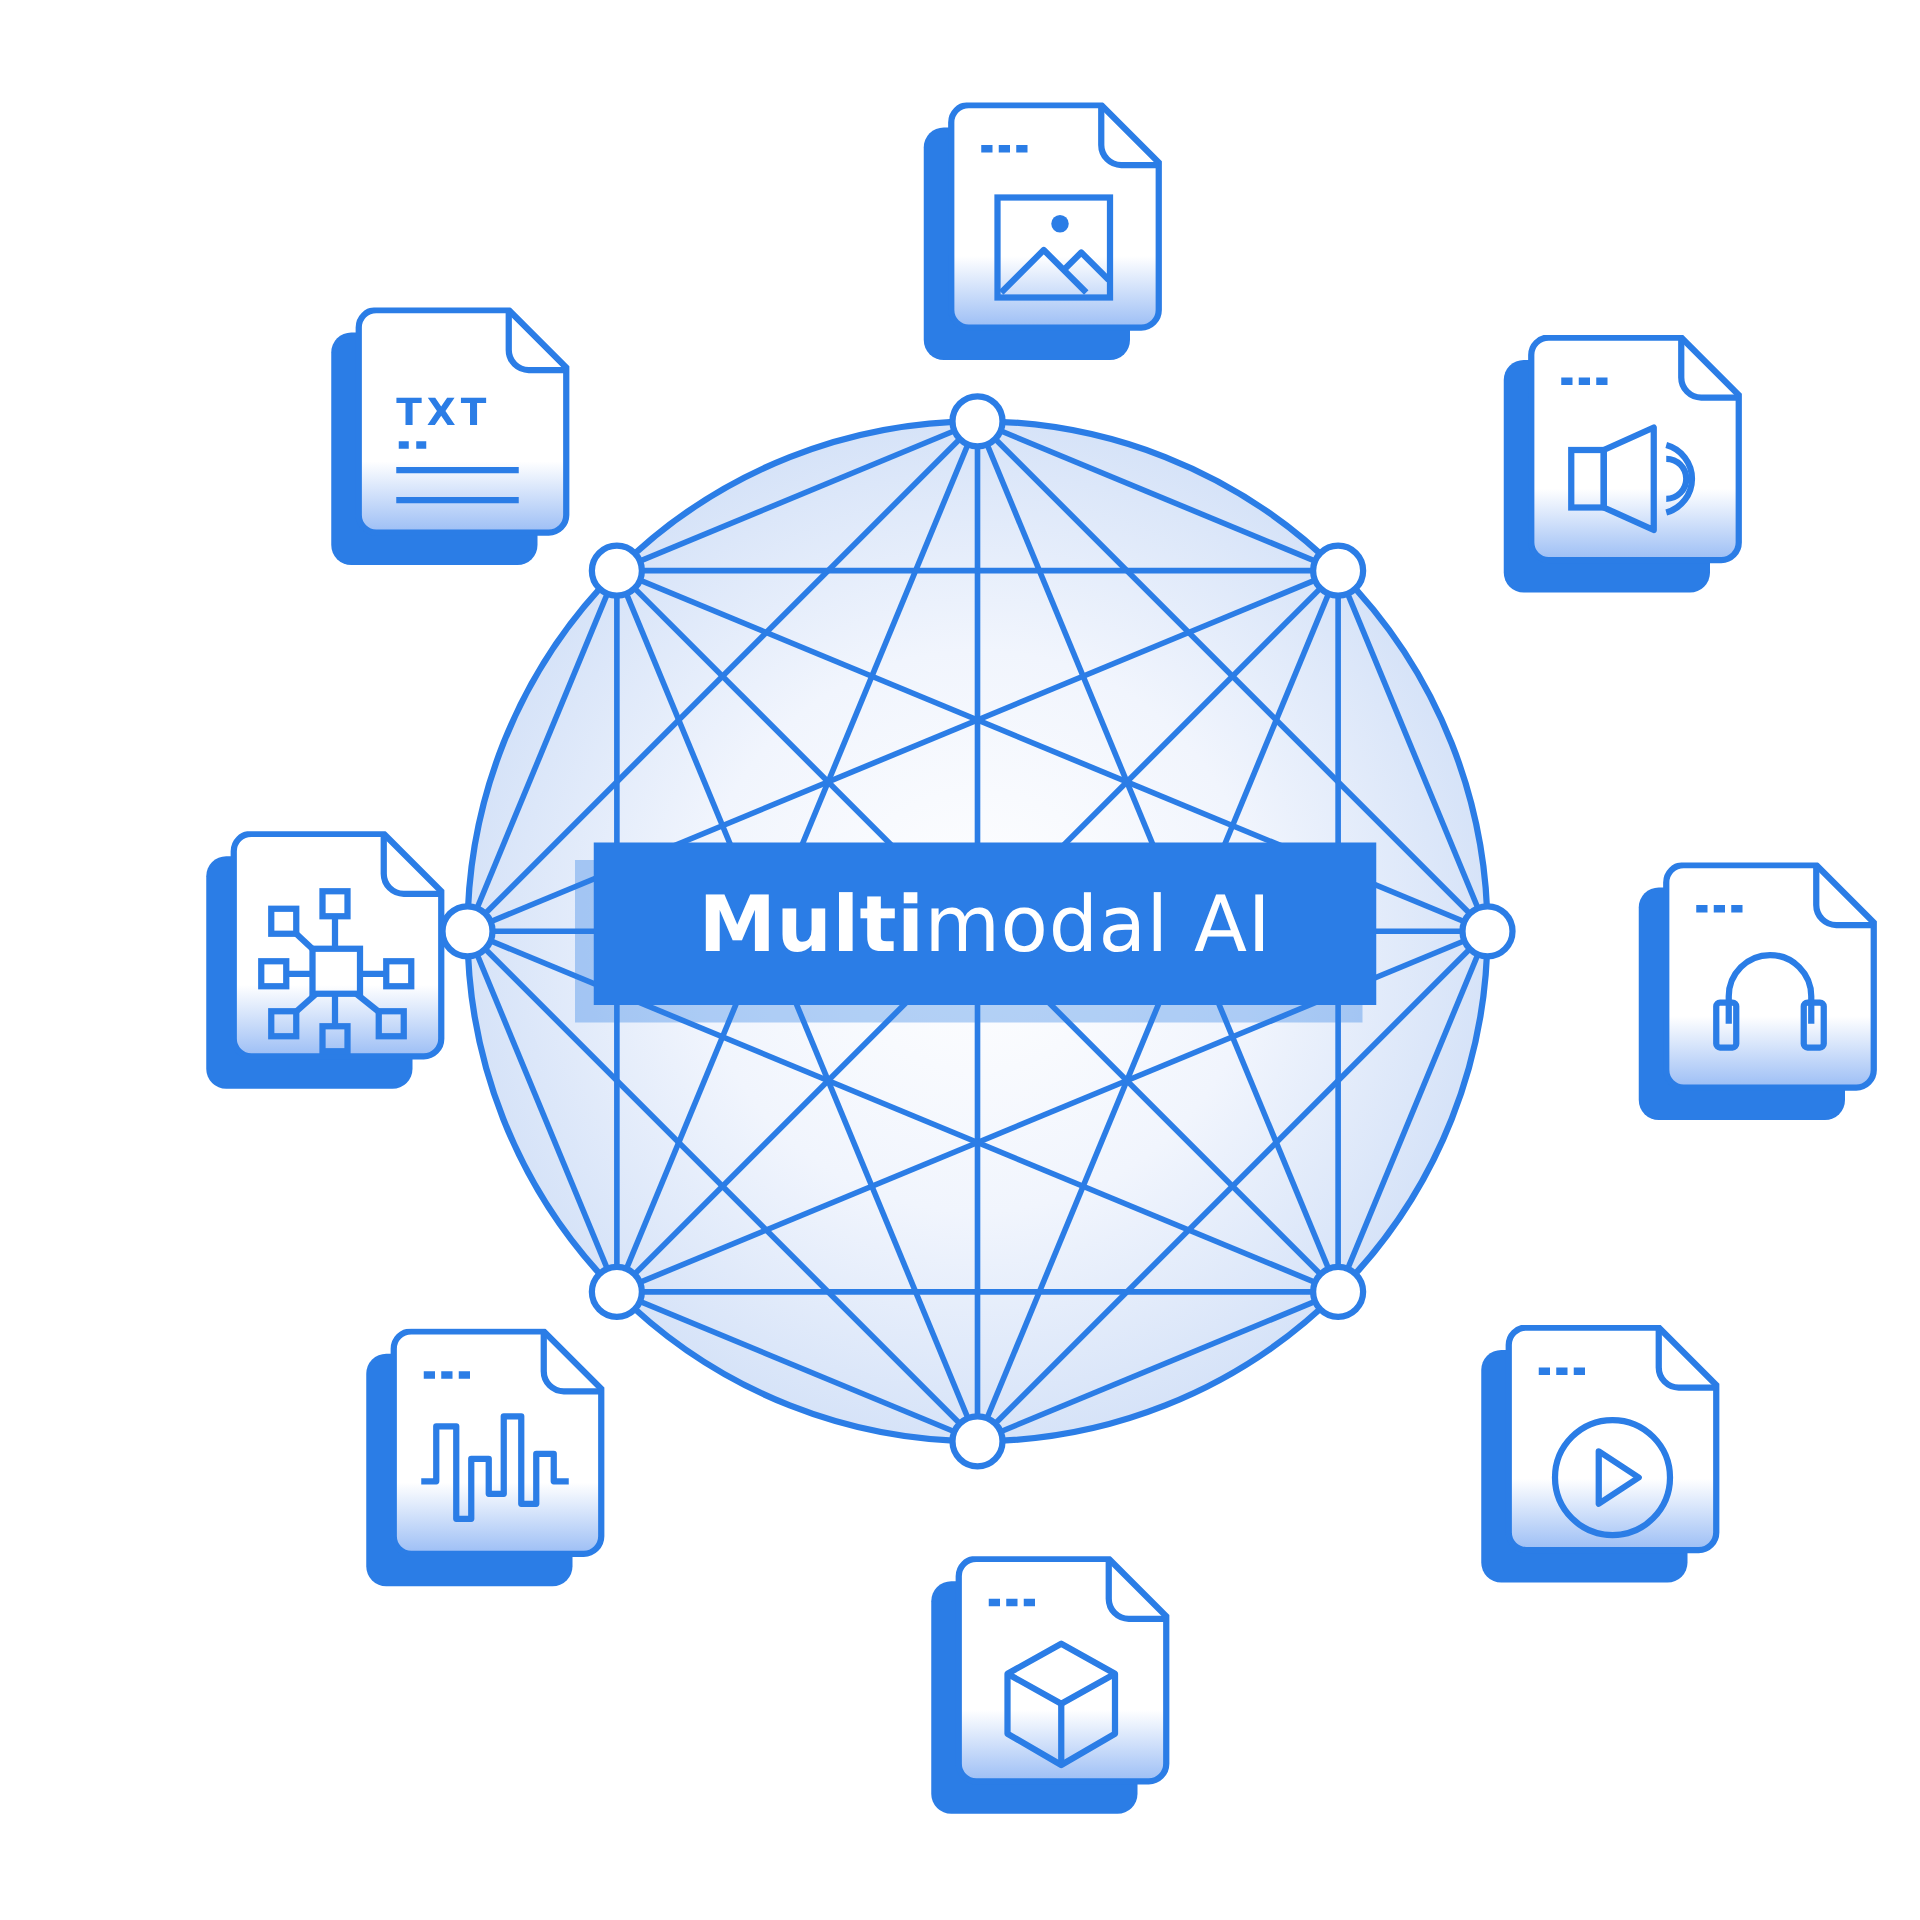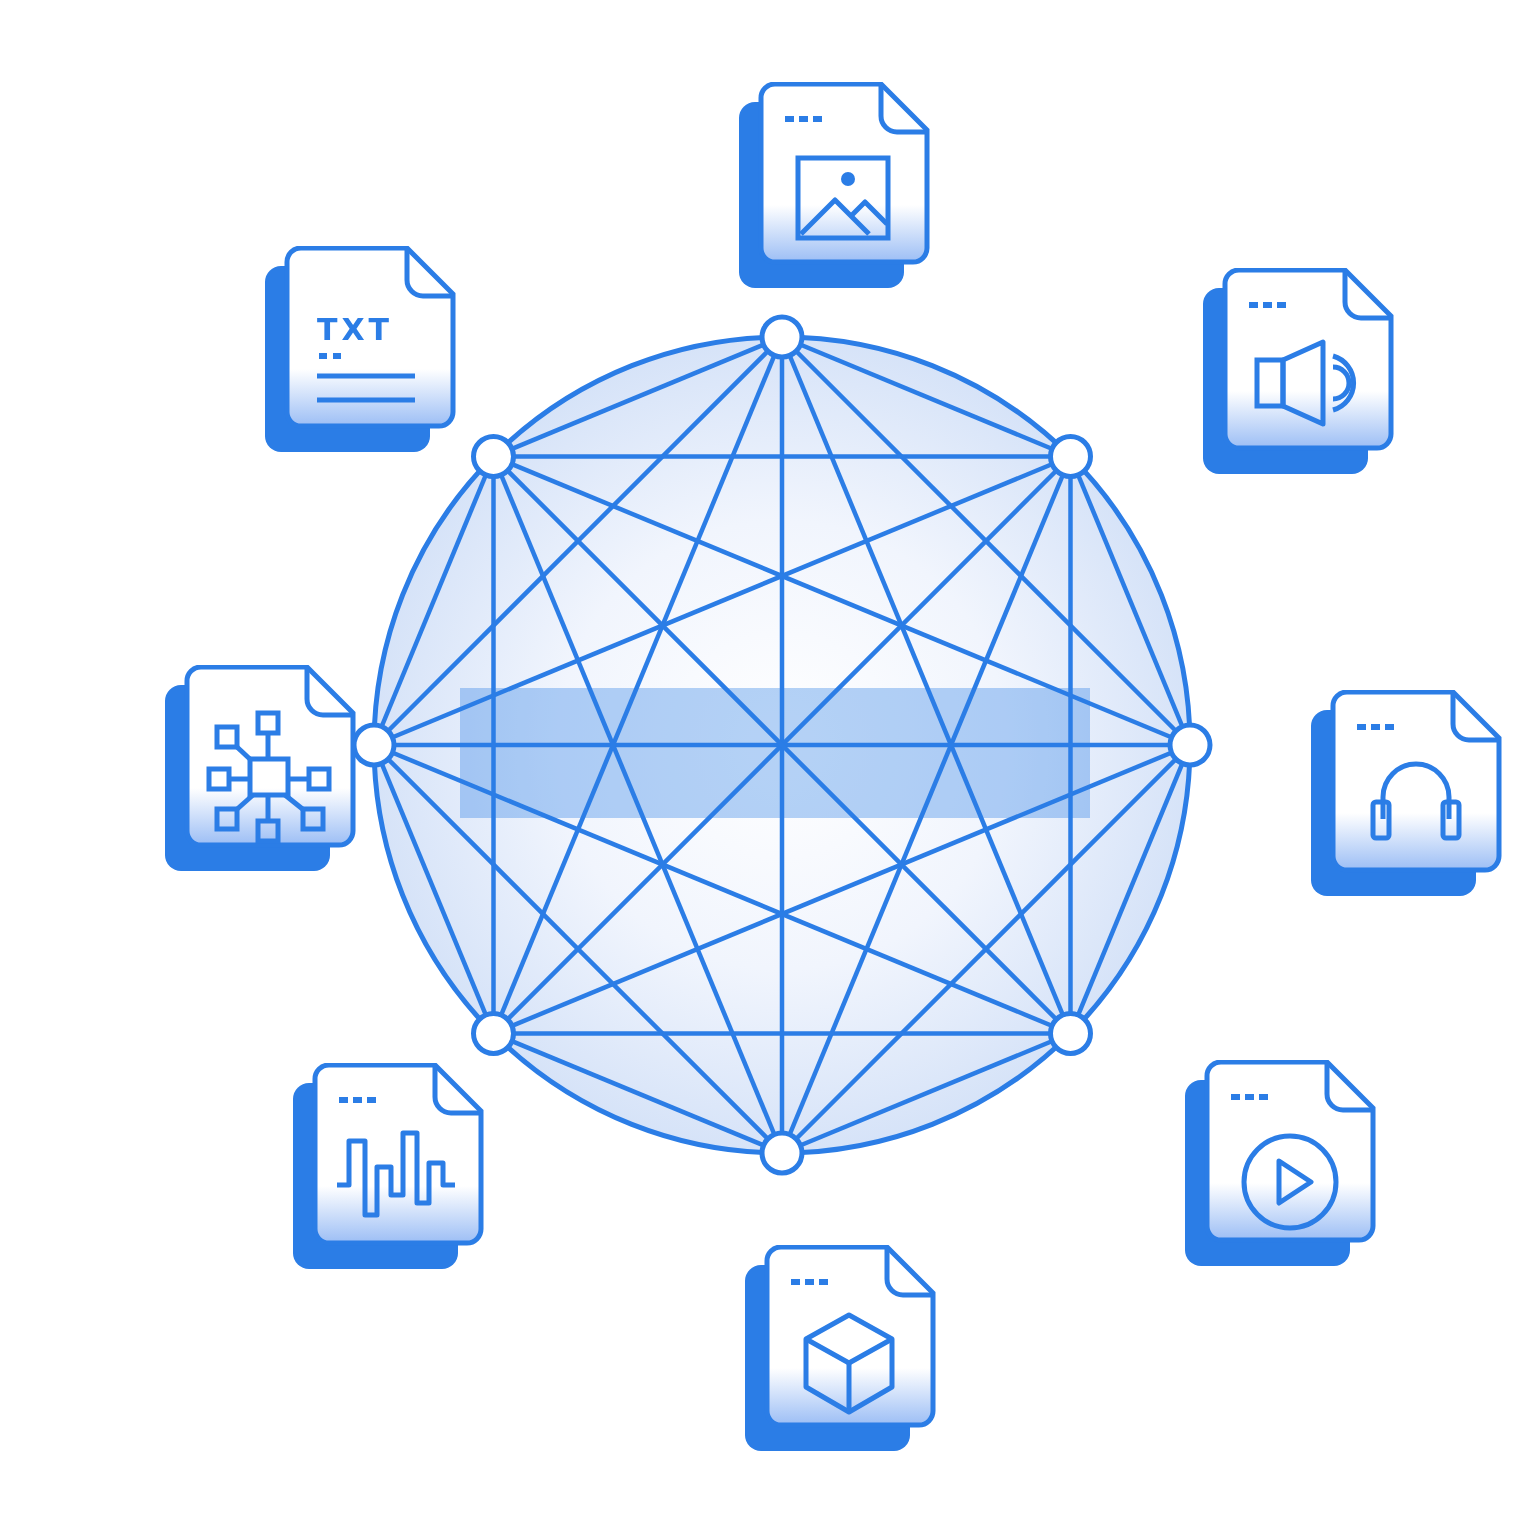--- a/index.html
+++ b/index.html
@@ -68,20 +68,24 @@
         <circle cx="1190" cy="745" r="20" fill="#ffffff" stroke="#2b7de6" stroke-width="5"></circle>
         <circle cx="1070.4995667241114" cy="1033.4995667241114" r="20" fill="#ffffff" stroke="#2b7de6" stroke-width="5"></circle>
         <circle cx="782" cy="1153" r="20" fill="#ffffff" stroke="#2b7de6" stroke-width="5"></circle>
         <circle cx="493.5004332758886" cy="1033.4995667241114" r="20" fill="#ffffff" stroke="#2b7de6" stroke-width="5"></circle>
         <circle cx="374" cy="745" r="20" fill="#ffffff" stroke="#2b7de6" stroke-width="5"></circle>
         <circle cx="493.50043327588855" cy="456.5004332758886" r="20" fill="#ffffff" stroke="#2b7de6" stroke-width="5"></circle>
       </g>
   </svg>
 
   <div class="title-shadow"></div>
+  <div class="title-box">
+    <span class="bold">Multi</span>
+      <span class="light">modal AI</span>
+  </div>
 
   <div id="files">
       <div class="file" title="Image file" style="left: 676px; top: 82px;">
         <svg viewBox="0 0 190 210">
     <defs>
             <linearGradient id="fg0" x1="0" y1="0" x2="0" y2="1">
       <stop offset="0%" stop-color="#ffffff"></stop>
               <stop offset="68%" stop-color="#ffffff"></stop>
       <stop offset="100%" stop-color="#9cbef5"></stop>
             </linearGradient>

